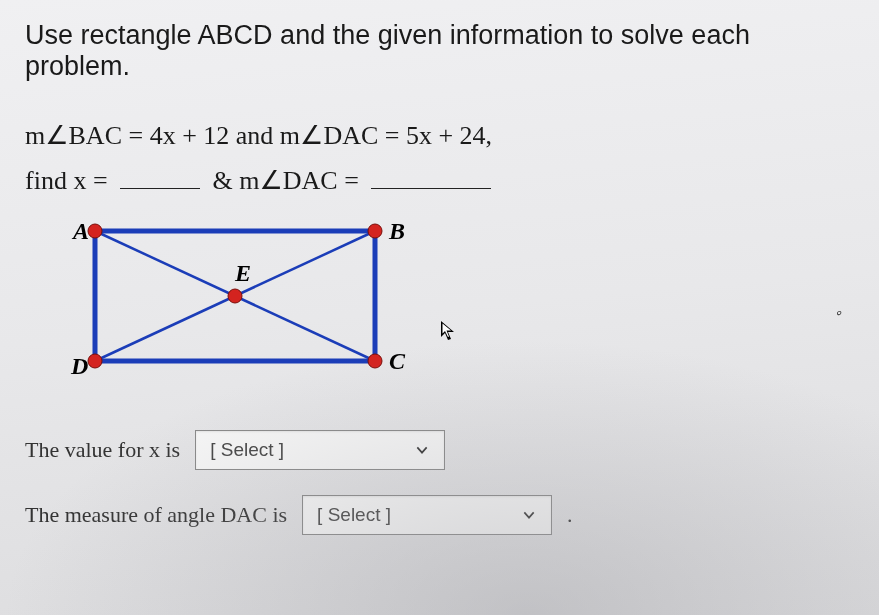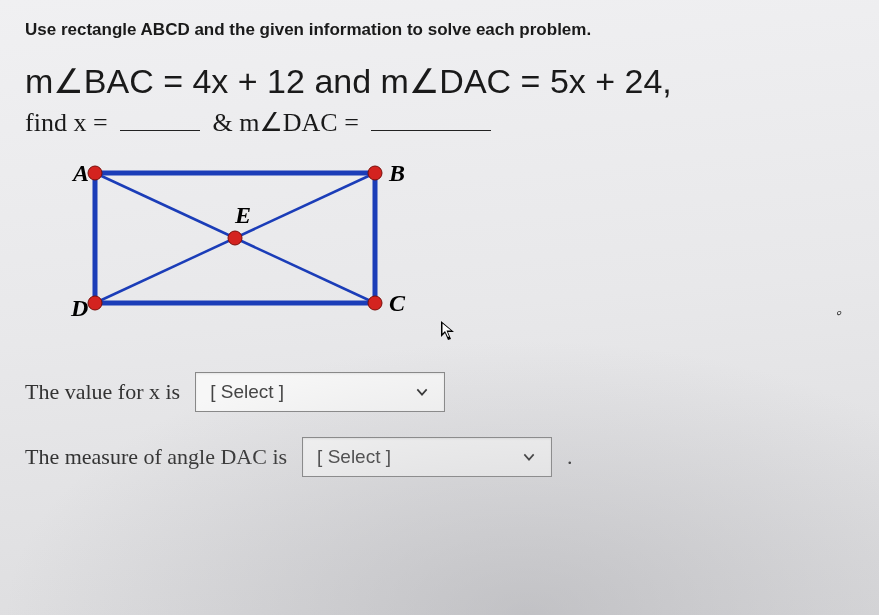--- a/index.html
+++ b/index.html
@@ -16,28 +16,28 @@
   }
   body::before {
     content: "";
     position: absolute;
     left: 0; right: 0; bottom: 0;
     height: 45%;
     background: radial-gradient(ellipse at 60% 100%, rgba(160,160,165,0.45), transparent 70%);
     pointer-events: none;
   }
   .instruction {
-    font-weight: bold;
-    font-size: 17px;
-    margin-bottom: 21px;
+    font-weight: normal;
+    font-size: 27px;
+    margin-bottom: 38px;
   }
   .given {
-    font-size: 34px;
-    font-family: Liberation Sans, sans-serif;
-    margin-bottom: 0;
+    font-size: 26px;
+    font-family: Liberation Serif, serif;
+    margin-bottom: 8px;
   }
   .find-line {
     font-size: 26px;
     font-family: "Times New Roman", serif;
   }
   .blank {
     display: inline-block;
     border-bottom: 1.5px solid #222;
     min-width: 80px;
     height: 1.1em;

